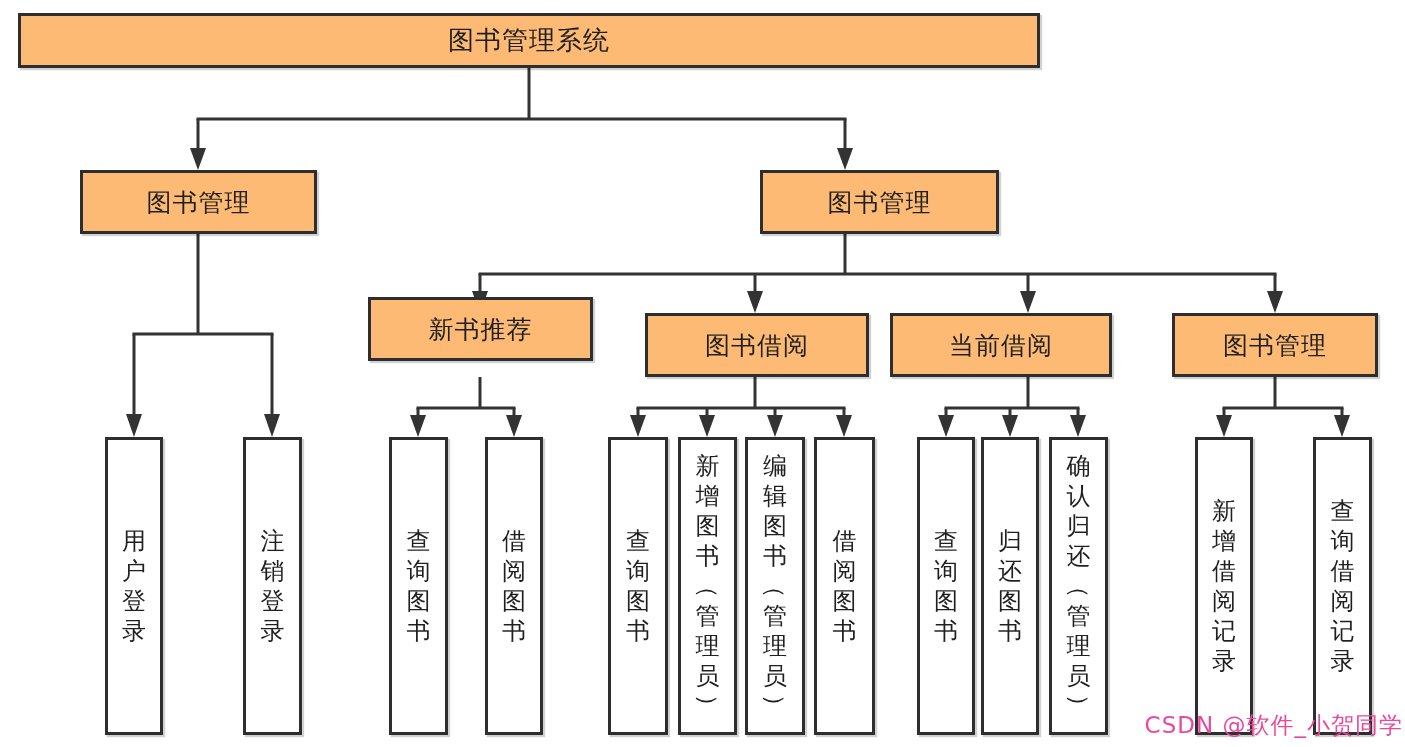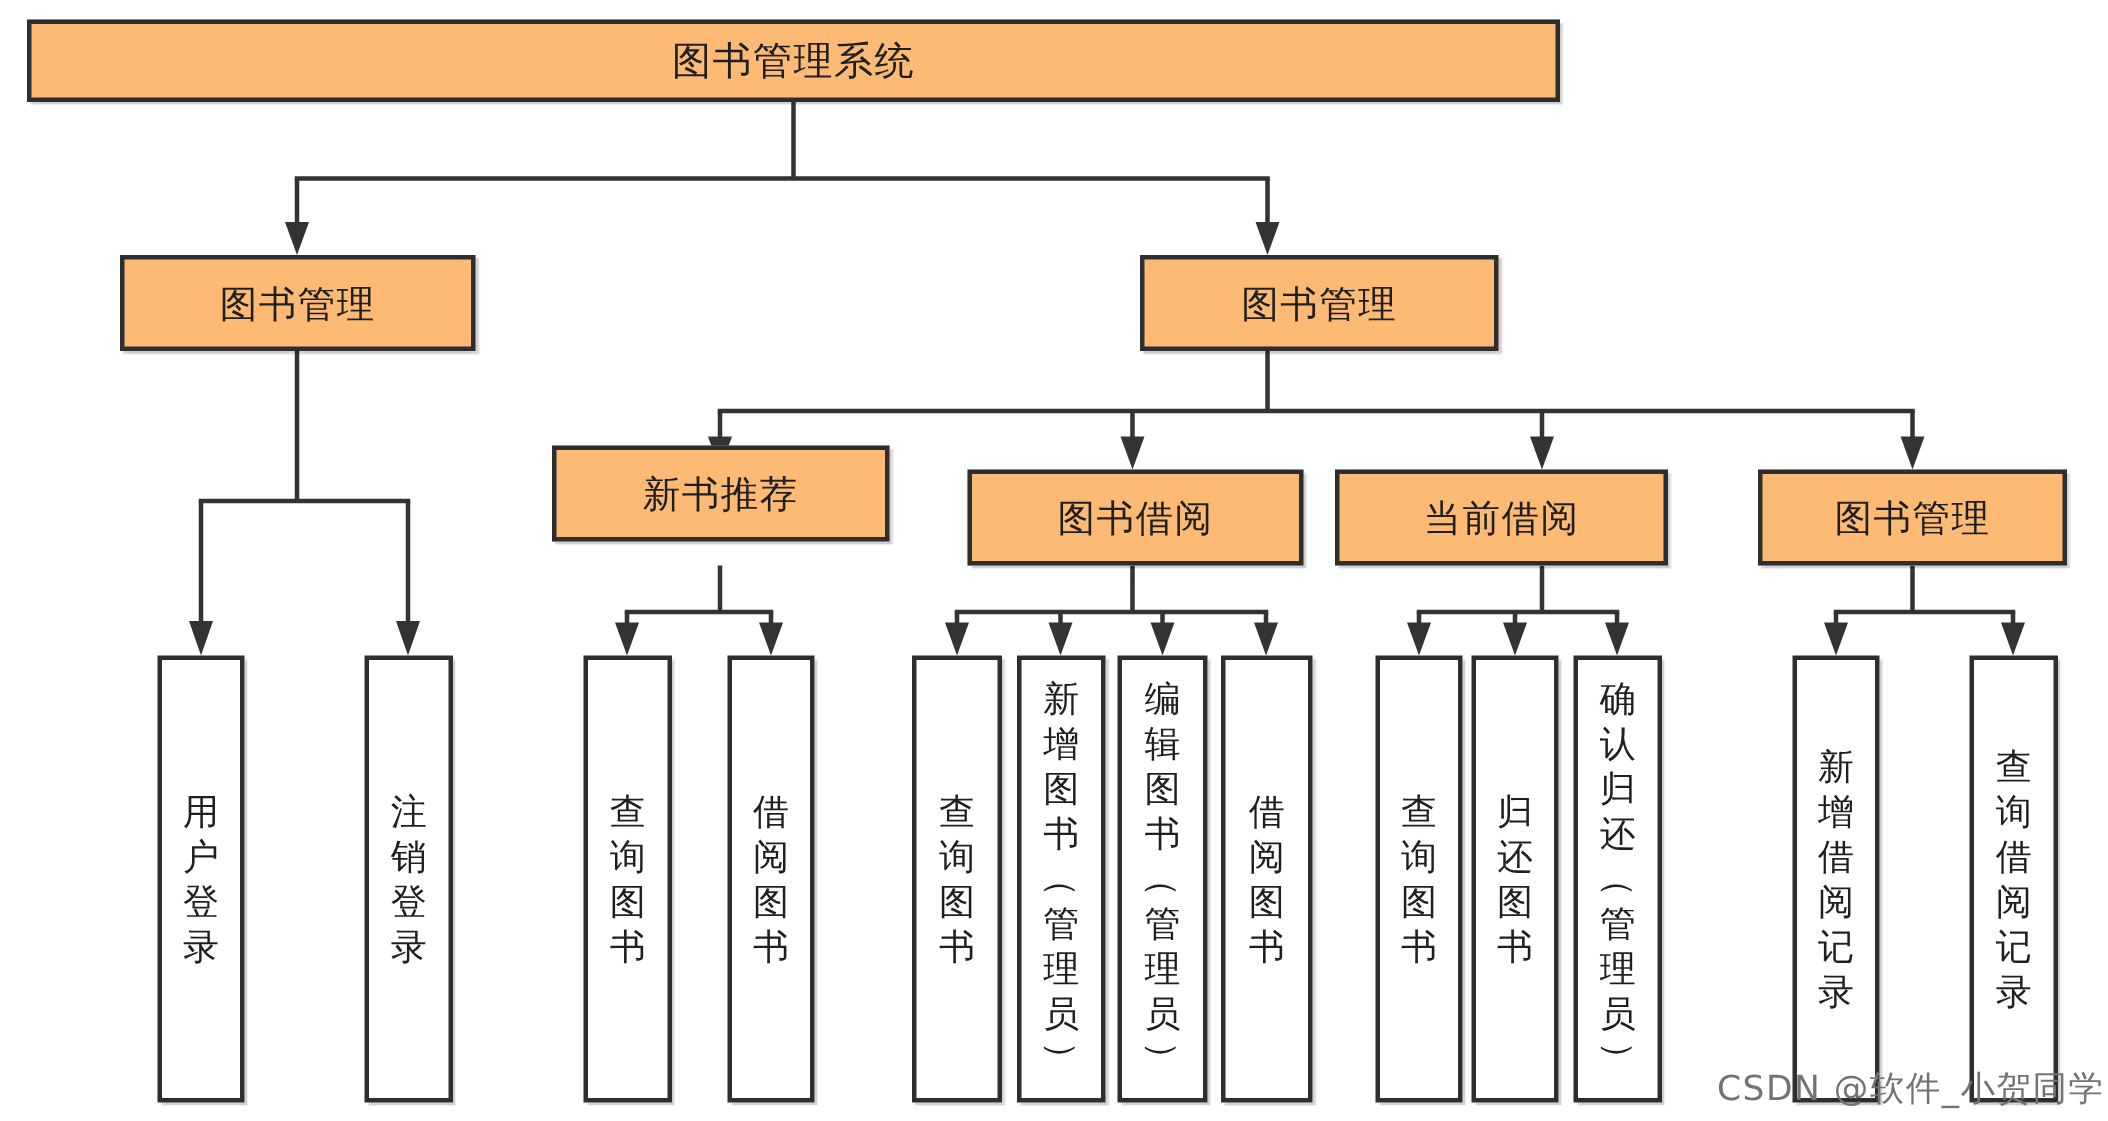--- a/index.html
+++ b/index.html
@@ -31,21 +31,21 @@
     background:#ffffff;
     border:3px solid #2e2e2e;
     box-shadow:2px 2px 1px rgba(0,0,0,0.18);
     display:flex;flex-direction:column;align-items:center;justify-content:center;
   }
   .vlabel{display:flex;flex-direction:column;align-items:center;}
   .vchar{display:block;height:30px;line-height:30px;font-size:24px;text-align:center;}
   .vchar.rot{transform:rotate(90deg);}
   #watermark{
     position:absolute;right:2px;bottom:6px;
-    font-size:23px;color:#737373;letter-spacing:1px;
+    font-size:23px;color:#ec4899;letter-spacing:1px;
     z-index:5;white-space:nowrap;
   }
 </style>
 </head>
 <body>
 
 <div id="canvas">
 
   <svg id="edges" viewBox="0 0 1405 747" xmlns="http://www.w3.org/2000/svg">
 

